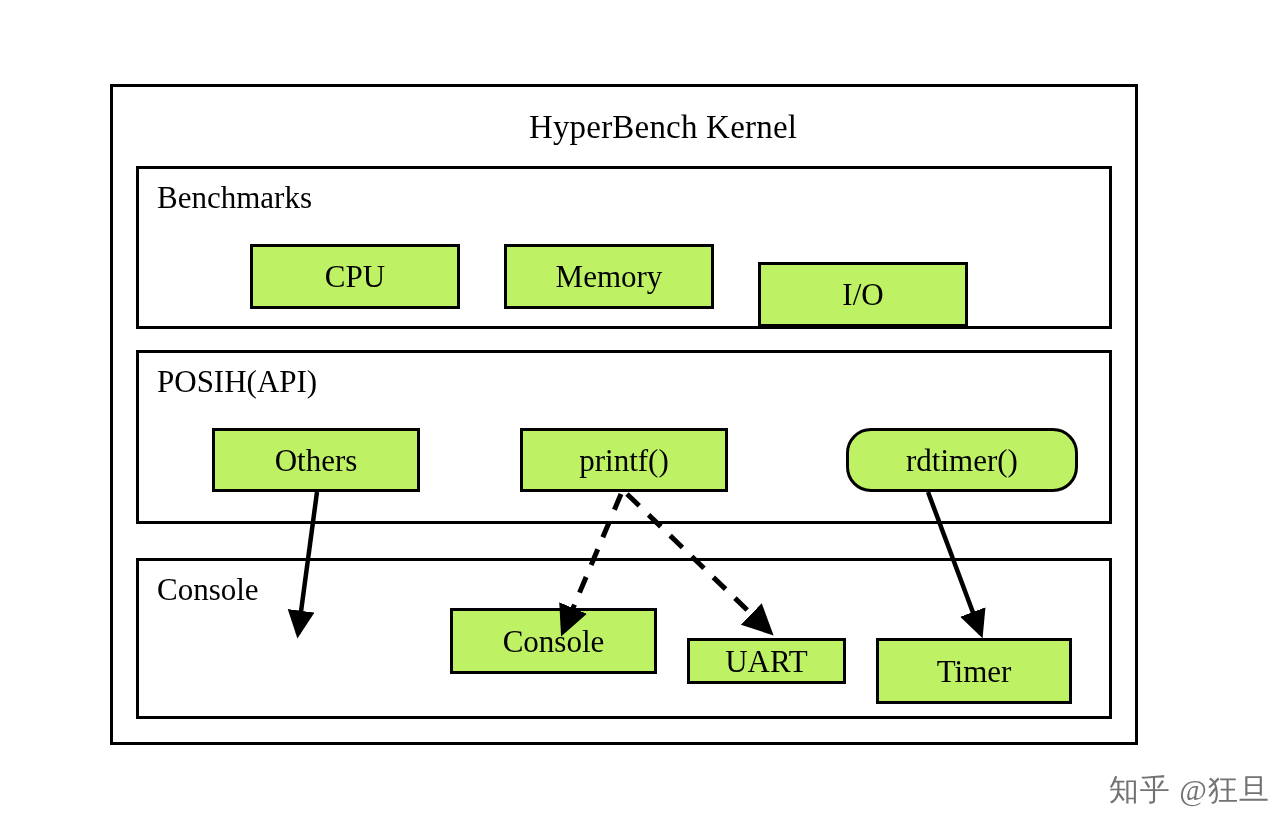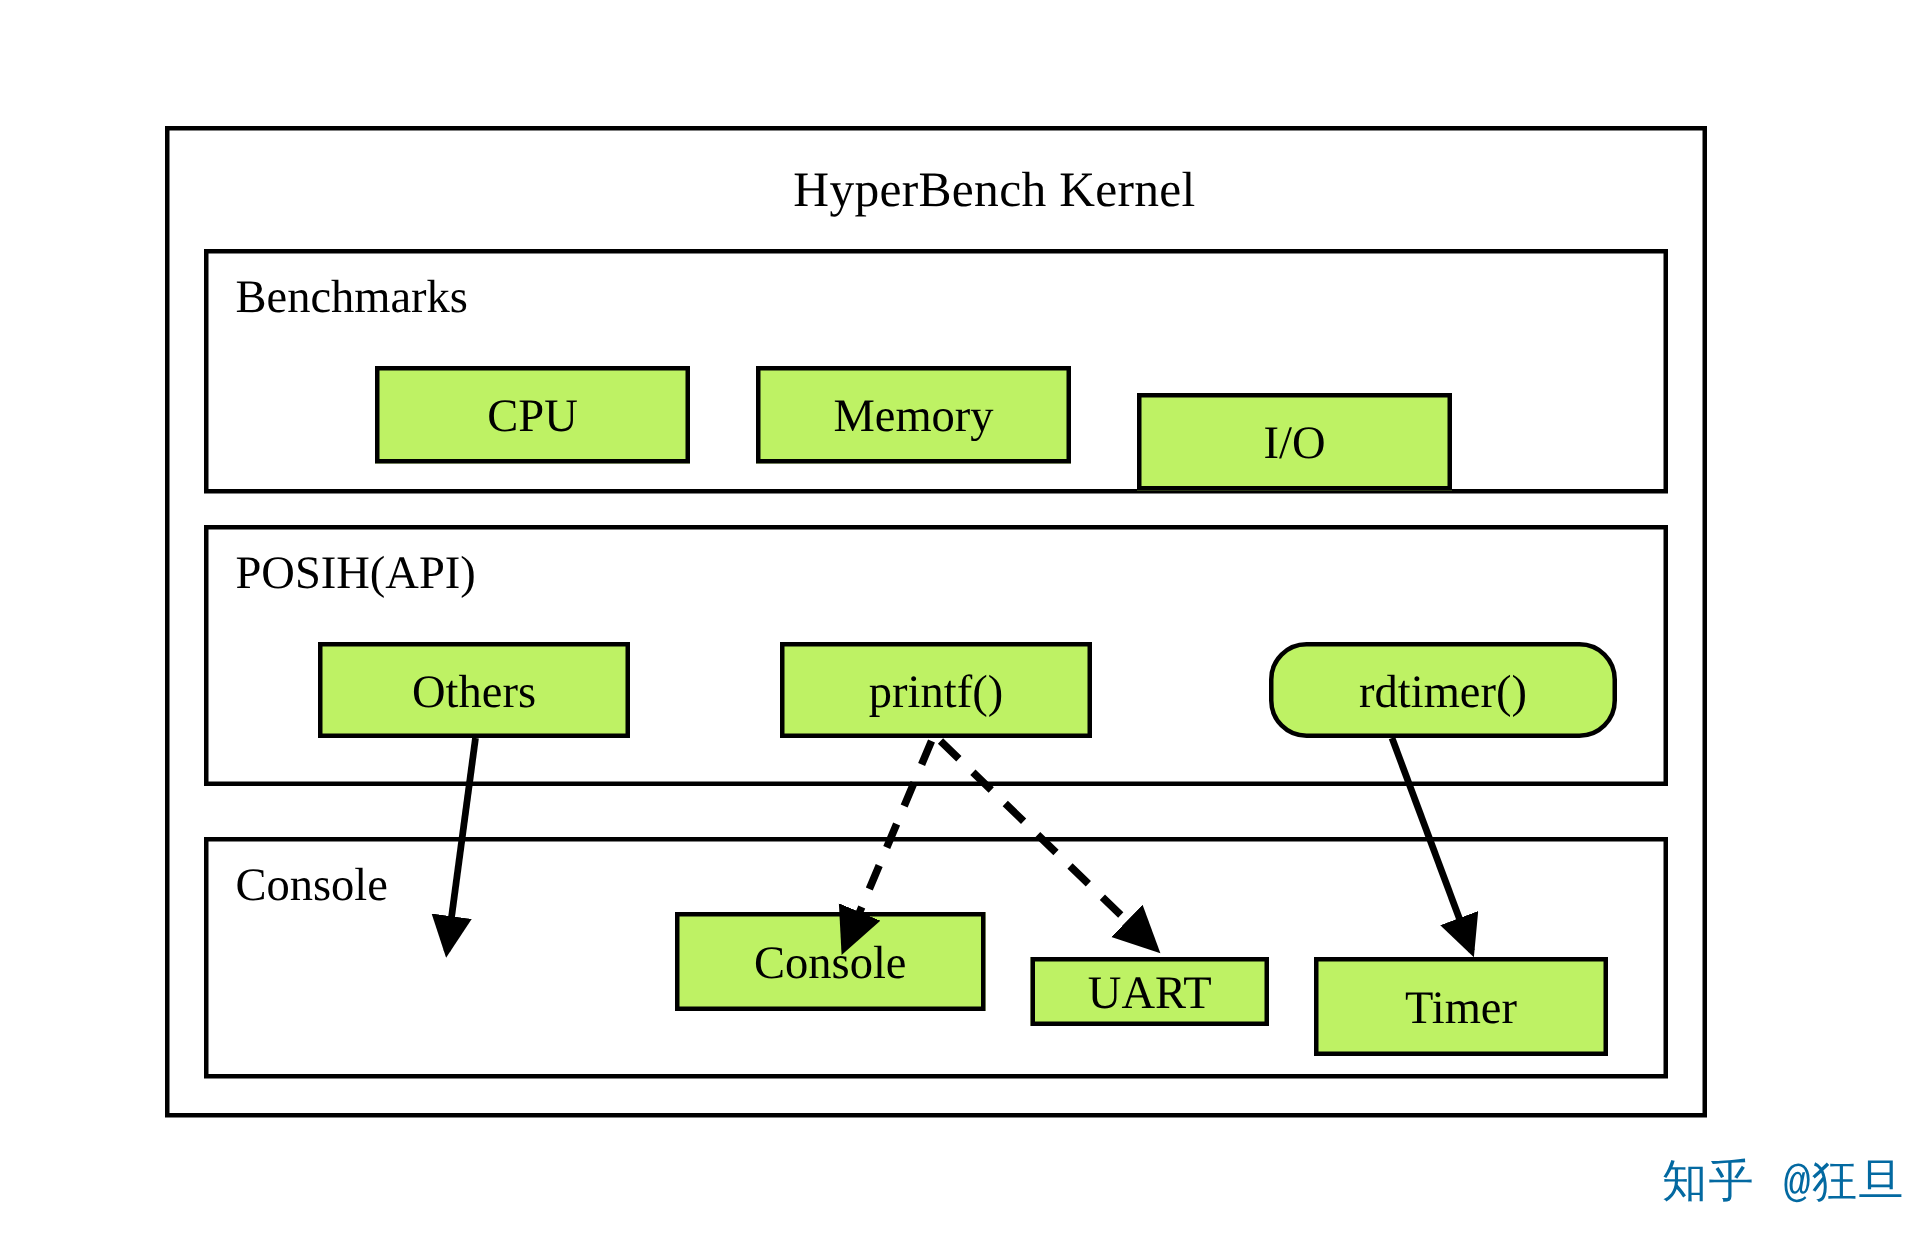--- a/index.html
+++ b/index.html
@@ -114,22 +114,22 @@
     height: 828px;
     pointer-events: none;
   }
   
   .watermark {
     position: absolute;
     right: 18px;
     bottom: 20px;
     font-size: 30px;
     line-height: 36px;
-    color: #0369a1;
-    font-family: Liberation Mono, monospace;
+    color: #737373;
+    font-family: Liberation Serif, serif;
     white-space: nowrap;
     letter-spacing: 1px;
   }
 </style>
 </head>
 <body>
 
 <div id="diagram-root">
 
   <div class="kernel-frame">

